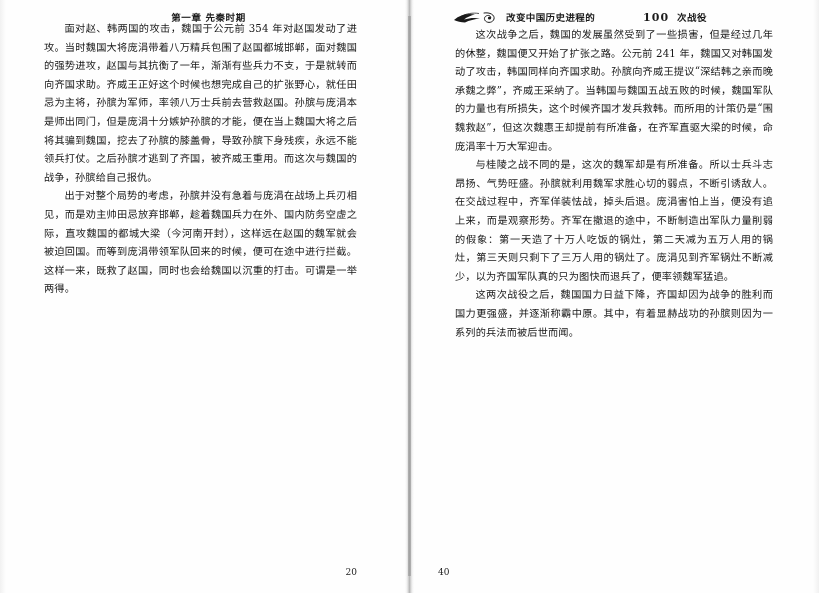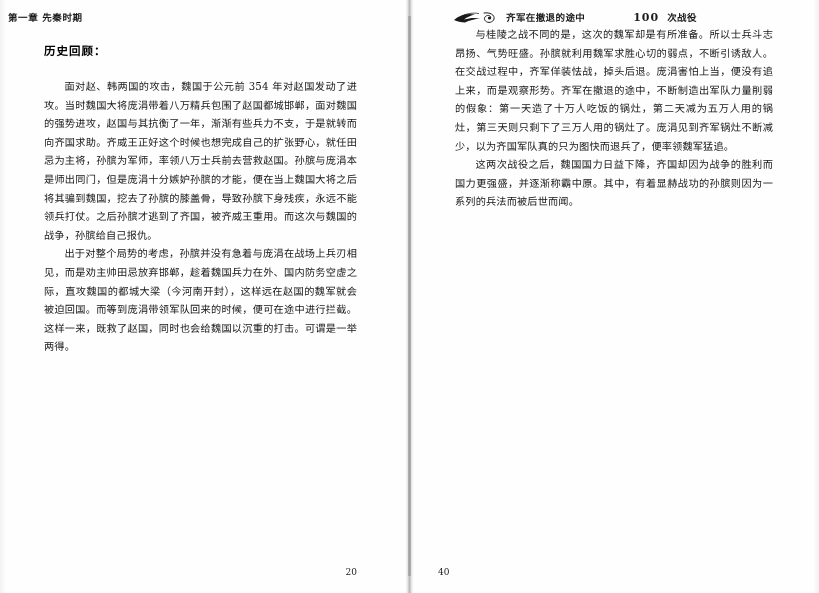--- a/index.html
+++ b/index.html
@@ -62,21 +62,21 @@
   .runhead {
     position: absolute;
     top: 10px;
     font-size: 9.5px;
     letter-spacing: .6px;
     color: #1c1c1c;
     white-space: nowrap;
   }
   .runhead-left {
     left: 0; right: 0;
-    text-align: left;
+    text-align: center;
     padding-left: 8px;
     font-weight: 700;
   }
   .runhead-right {
     left: 44px;
     display: flex;
     align-items: center;
     gap: 7px;
     font-weight: 700;
   }
@@ -158,21 +158,20 @@
 <body>
 
 <div class="spread">
 
   <div class="page page-left">
     <div class="paper-edge-l"></div>
 
     <div class="runhead runhead-left">第一章 先秦时期</div>
 
 
-    <h2 class="section-label">历史回顾：</h2>
 
     <div class="body-col body-left">
       <p>面对赵、韩两国的攻击，魏国于公元前 354 年对赵国发动了进攻。当时魏国大将庞涓带着八万精兵包围了赵国都城邯郸，面对魏国的强势进攻，赵国与其抗衡了一年，渐渐有些兵力不支，于是就转而向齐国求助。齐威王正好这个时候也想完成自己的扩张野心，就任田忌为主将，孙膑为军师，率领八万士兵前去营救赵国。孙膑与庞涓本是师出同门，但是庞涓十分嫉妒孙膑的才能，便在当上魏国大将之后将其骗到魏国，挖去了孙膑的膝盖骨，导致孙膑下身残疾，永远不能领兵打仗。之后孙膑才逃到了齐国，被齐威王重用。而这次与魏国的战争，孙膑给自己报仇。</p>
       <p>出于对整个局势的考虑，孙膑并没有急着与庞涓在战场上兵刃相见，而是劝主帅田忌放弃邯郸，趁着魏国兵力在外、国内防务空虚之际，直攻魏国的都城大梁（今河南开封），这样远在赵国的魏军就会被迫回国。而等到庞涓带领军队回来的时候，便可在途中进行拦截。这样一来，既救了赵国，同时也会给魏国以沉重的打击。可谓是一举两得。</p>
 
     </div>
 
     <div class="folio folio-left">20</div>
   </div>
 
@@ -181,26 +180,27 @@
   <div class="page page-right">
     <div class="paper-edge-r"></div>
 
     <div class="runhead runhead-right">
       <svg class="ornament" viewBox="0 0 92 28">
         <path d="M2 20 C14 9, 30 6, 44 9 C36 11, 28 14, 22 19 C32 16, 44 15, 54 17 C44 18, 32 21, 24 25 C16 25, 8 23, 2 20 Z" fill="#1a1a1a"></path>
         <path d="M16 13 C26 7, 40 5, 52 7" stroke="#1a1a1a" stroke-width="1.5" fill="none"></path>
         <path d="M62 6 C74 4, 84 10, 82 18 C80 25, 70 27, 65 22 C61 18, 63 12, 69 11 C74 10, 77 14, 75 17" stroke="#1a1a1a" stroke-width="2" fill="none" stroke-linecap="round"></path>
         <circle cx="73" cy="16" r="3.2" fill="#1a1a1a"></circle>
       </svg>
-      <span class="rh-text">齐军在撤退的途中</span>
+      <span class="rh-text">改变中国历史进程的</span>
       <span class="rh-num">100</span>
       <span class="rh-text">次战役</span>
     </div>
 
     <div class="body-col body-right">
+      <p>这次战争之后，魏国的发展虽然受到了一些损害，但是经过几年的休整，魏国便又开始了扩张之路。公元前 241 年，魏国又对韩国发动了攻击，韩国同样向齐国求助。孙膑向齐威王提议“深结韩之亲而晚承魏之弊”，齐威王采纳了。当韩国与魏国五战五败的时候，魏国军队的力量也有所损失，这个时候齐国才发兵救韩。而所用的计策仍是“围魏救赵”，但这次魏惠王却提前有所准备，在齐军直驱大梁的时候，命庞涓率十万大军迎击。</p>
       <p>与桂陵之战不同的是，这次的魏军却是有所准备。所以士兵斗志昂扬、气势旺盛。孙膑就利用魏军求胜心切的弱点，不断引诱敌人。在交战过程中，齐军佯装怯战，掉头后退。庞涓害怕上当，便没有追上来，而是观察形势。齐军在撤退的途中，不断制造出军队力量削弱的假象：第一天造了十万人吃饭的锅灶，第二天减为五万人用的锅灶，第三天则只剩下了三万人用的锅灶了。庞涓见到齐军锅灶不断减少，以为齐国军队真的只为图快而退兵了，便率领魏军猛追。</p>
       <p>这两次战役之后，魏国国力日益下降，齐国却因为战争的胜利而国力更强盛，并逐渐称霸中原。其中，有着显赫战功的孙膑则因为一系列的兵法而被后世而闻。</p>
     </div>
 
     <div class="folio folio-right">40</div>
   </div>
 
 </div>
 
 </body></html>

